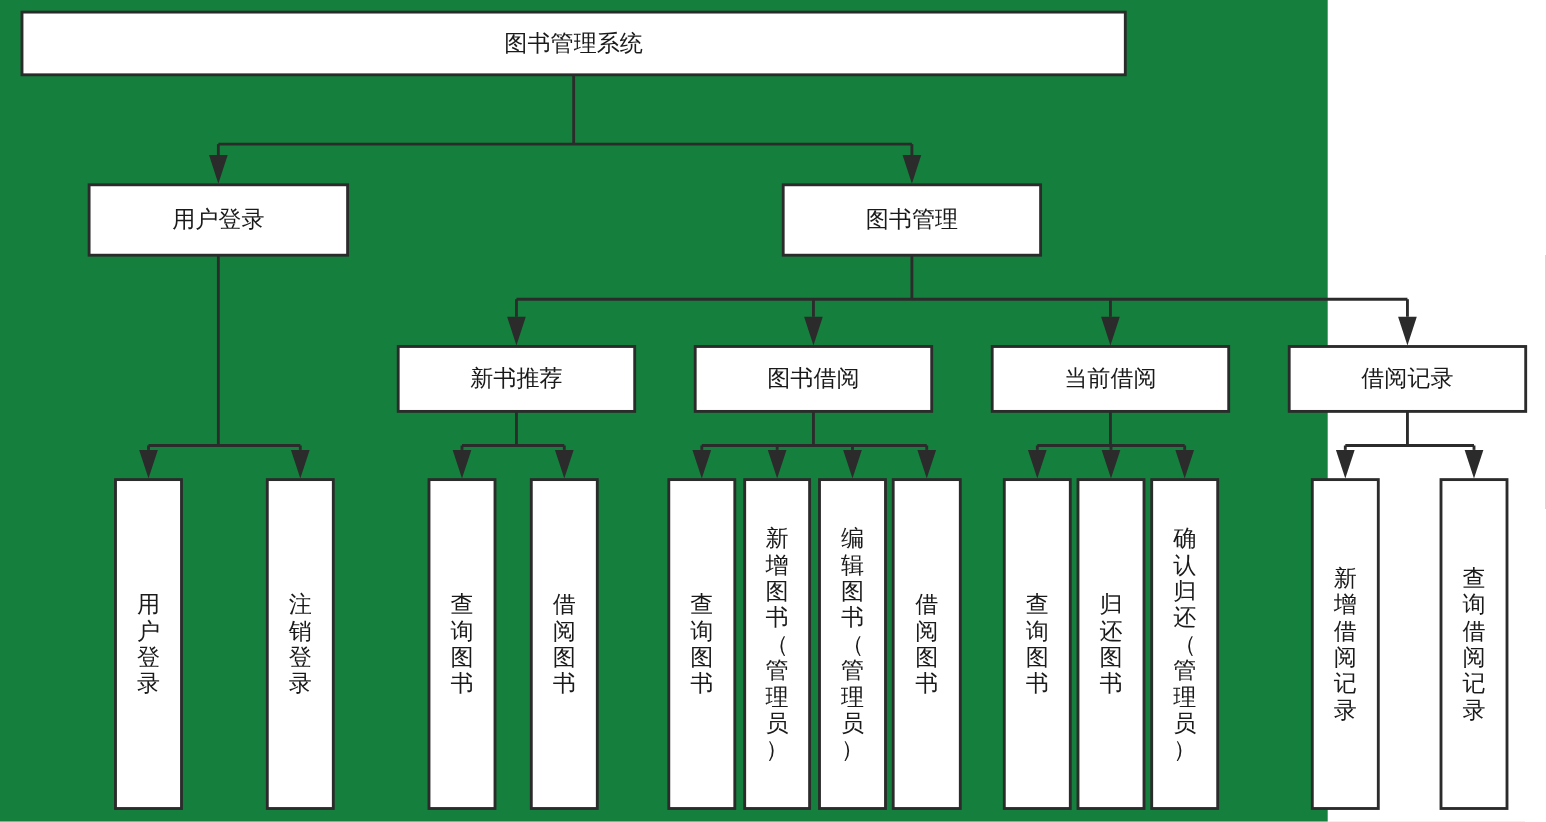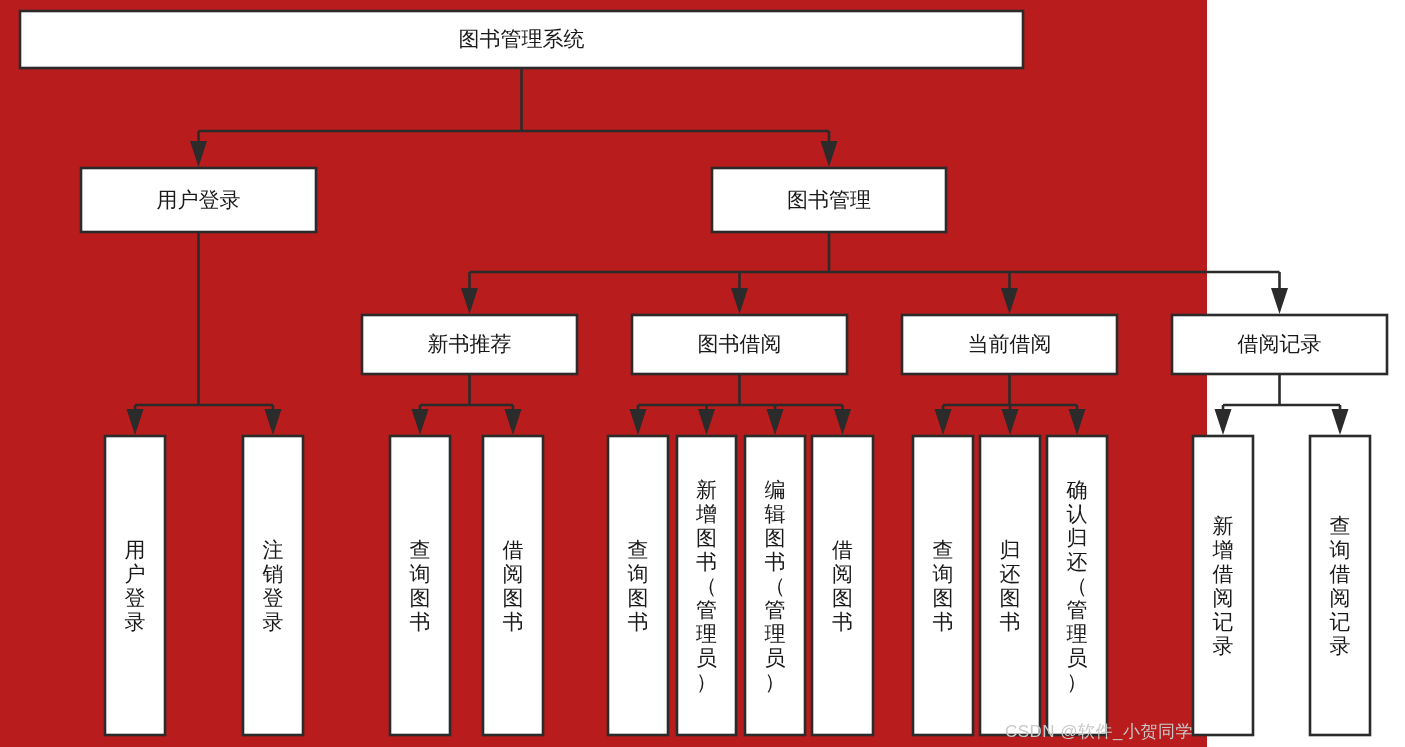--- a/index.html
+++ b/index.html
@@ -11,21 +11,21 @@
   body {
     width: 1405px;
     height: 747px;
     font-family: "Liberation Sans", "DejaVu Sans", sans-serif;
     overflow: hidden;
   }
   #diagram-root {
     position: relative;
     width: 1207px;
     height: 747px;
-    background: #b91c1c;
+    background: #15803d;
   }
   svg.diagram {
     position: absolute;
     left: 0;
     top: 0;
     width: 1405px;
     height: 747px;
     display: block;
   }
   .node-rect {
@@ -202,14 +202,13 @@
         <g>
           <rect x="1193" y="436" width="60" height="299" class="node-rect"></rect>
           <text x="1223" class="node-label vertical"><tspan x="1223" y="526.5">新</tspan><tspan x="1223" y="550.5">增</tspan><tspan x="1223" y="574.5">借</tspan><tspan x="1223" y="598.5">阅</tspan><tspan x="1223" y="622.5">记</tspan><tspan x="1223" y="646.5">录</tspan></text>
         </g>
         <g>
           <rect x="1310" y="436" width="60" height="299" class="node-rect"></rect>
           <text x="1340" class="node-label vertical"><tspan x="1340" y="526.5">查</tspan><tspan x="1340" y="550.5">询</tspan><tspan x="1340" y="574.5">借</tspan><tspan x="1340" y="598.5">阅</tspan><tspan x="1340" y="622.5">记</tspan><tspan x="1340" y="646.5">录</tspan></text>
         </g>
       </g>
   </svg>
-  <div class="watermark">CSDN @软件_小贺同学</div>
 </div>
 
 </body></html>

